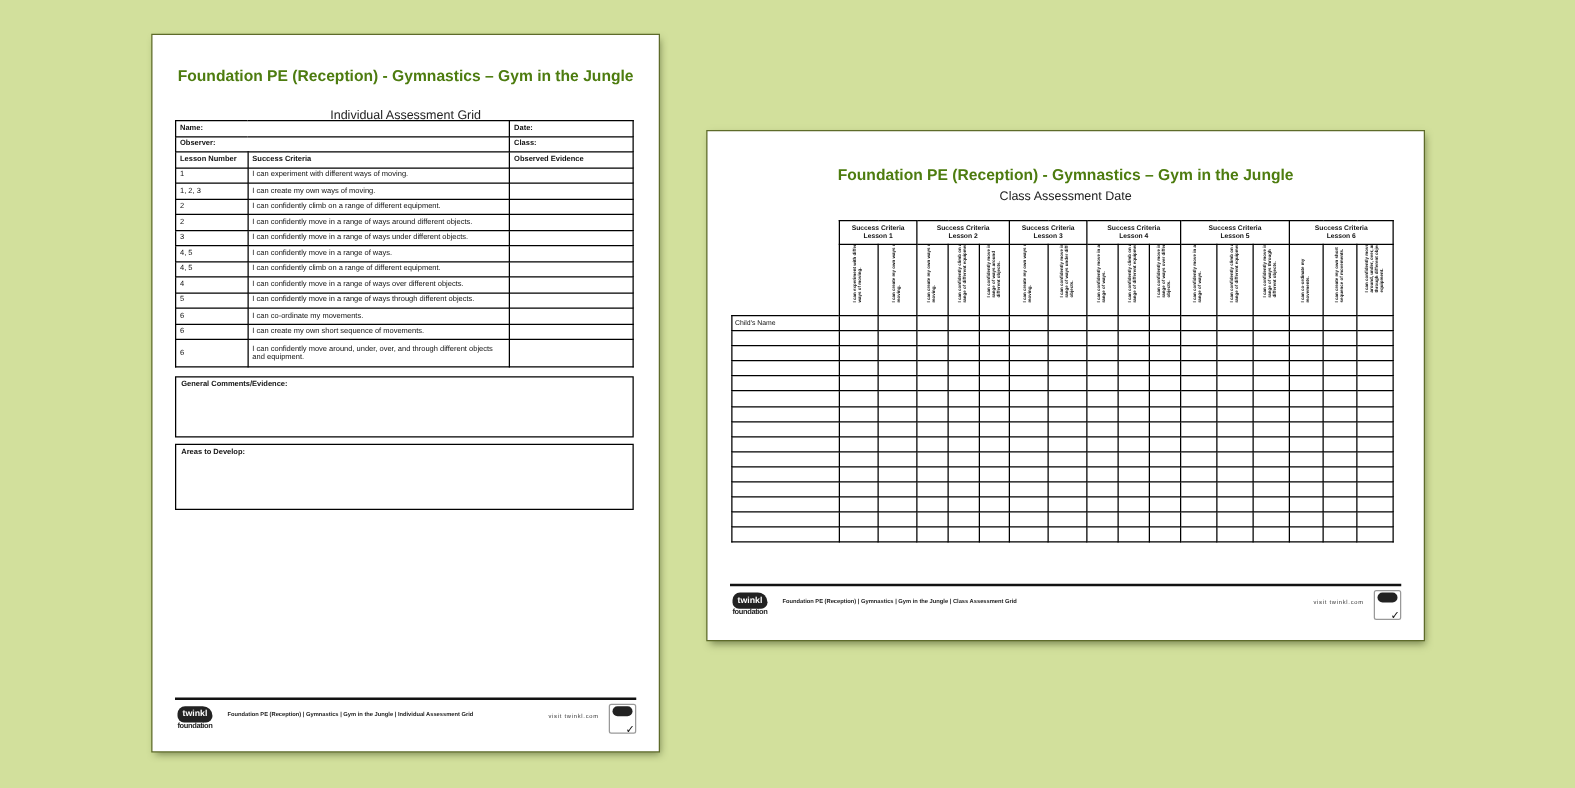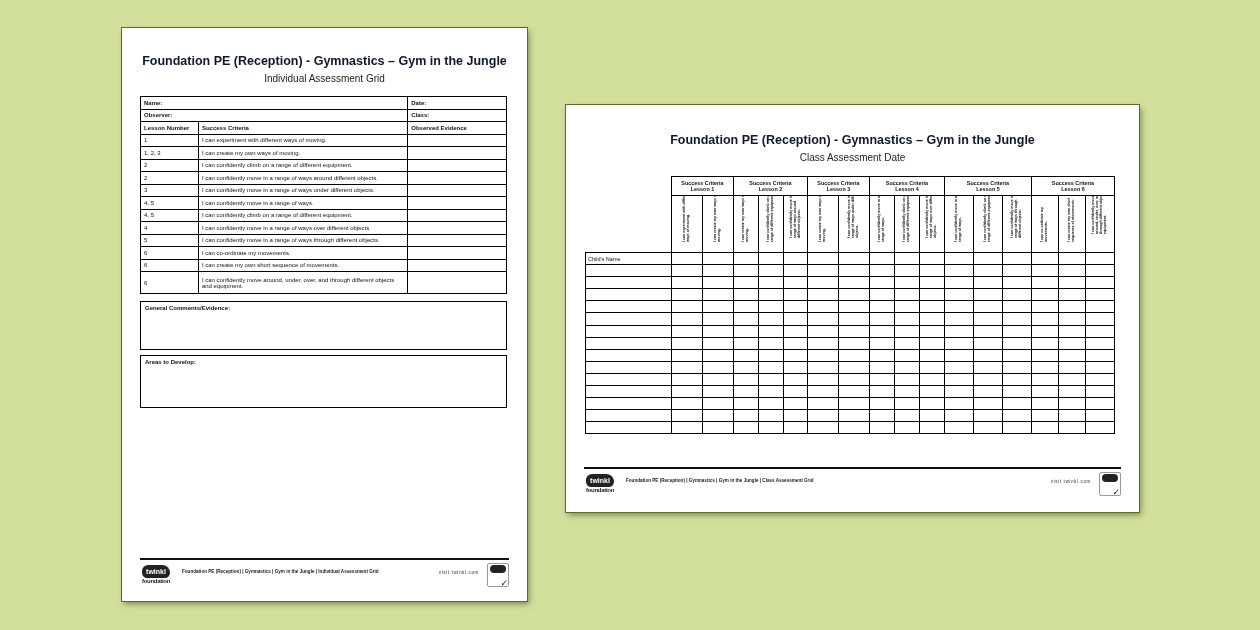--- a/index.html
+++ b/index.html
@@ -3,25 +3,25 @@
 <meta charset="utf-8">
 <style>
   * { box-sizing: border-box; margin: 0; padding: 0; }
   html, body { width: 1260px; height: 630px; overflow: hidden; }
   body { background: #d2e09c; font-family: "Liberation Sans", sans-serif; position: relative; color: #111; }
 
   .page { position: absolute; background: #fff; box-shadow: 0 0 0 1px #5e6b2a, 2px 3px 6px rgba(50,60,20,0.55); }
   #page-individual { left: 122px; top: 28px; width: 405px; height: 573px; }
   #page-class { left: 566px; top: 105px; width: 573px; height: 407px; }
 
-  .doc-title { position: absolute; left: 0; right: 0; text-align: center; font-weight: bold; color: #0f172a; }
+  .doc-title { position: absolute; left: 0; right: 0; text-align: center; font-weight: bold; color: #4d7c0f; }
   .doc-sub { position: absolute; left: 0; right: 0; text-align: center; color: #222; }
 
   #page-individual .doc-title { top: 26px; font-size: 12.5px; }
-  #page-individual .doc-sub { top: 45px; font-size: 10px; }
+  #page-individual .doc-sub { top: 59px; font-size: 10px; }
 
   table { border-collapse: collapse; }
   .ind-table { position: absolute; left: 18px; top: 68px; width: 367px; font-size: 6px; }
   .ind-table td { border: 1px solid #000; padding: 1px 3px; height: 12.5px; vertical-align: middle; }
   .ind-table td.b { font-weight: bold; }
   .ind-table tr.tall td { height: 22px; }
 
   .box { position: absolute; left: 18px; width: 367px; border: 1.5px solid #000; font-size: 6px; font-weight: bold; padding: 3px 4px; }
   #comments-box { top: 273px; height: 49px; }
   #develop-box { top: 327px; height: 53px; }

